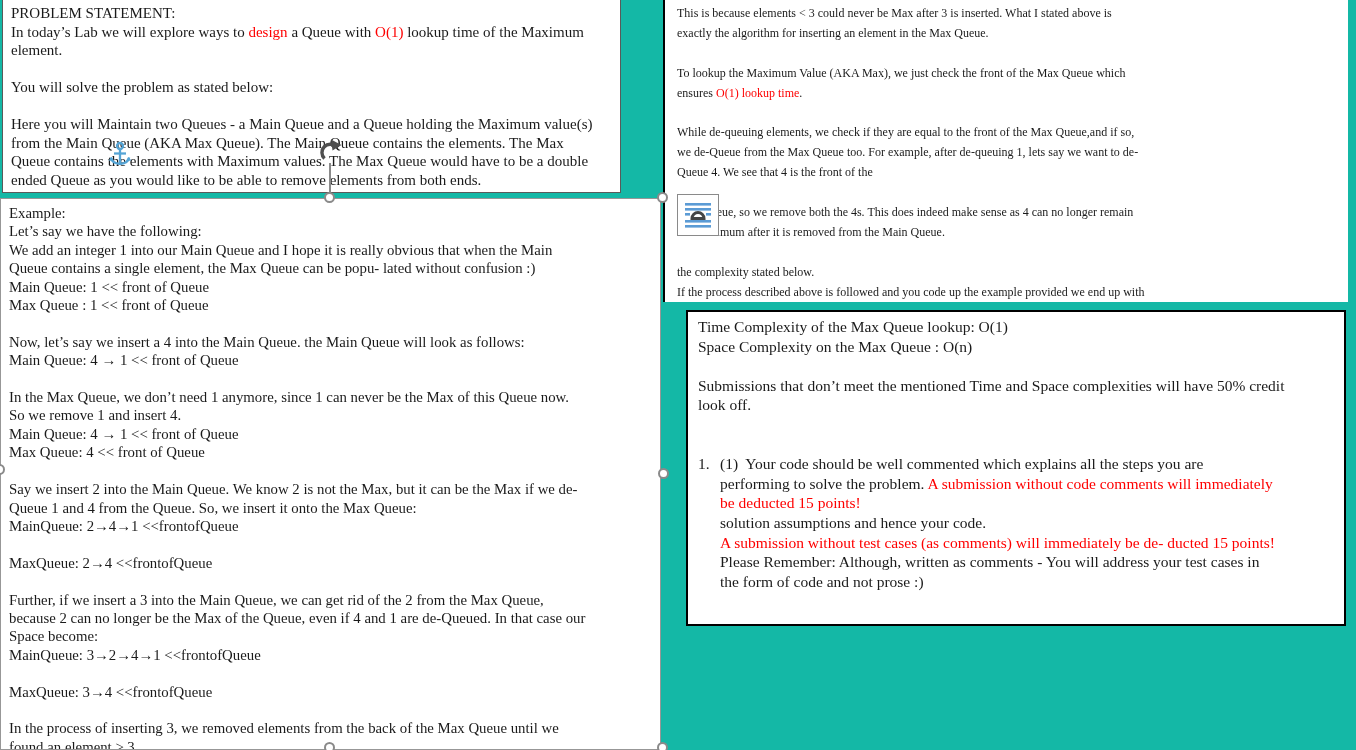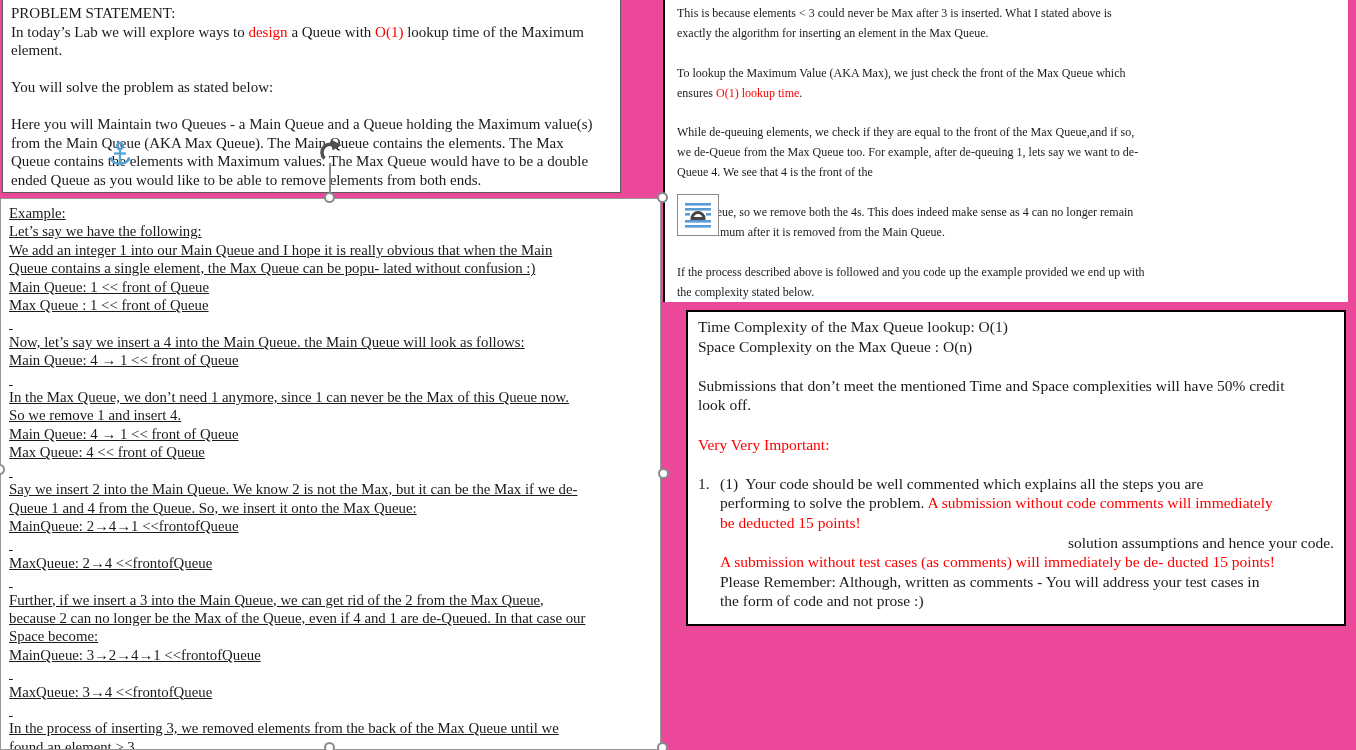--- a/index.html
+++ b/index.html
@@ -1,22 +1,22 @@
 <!DOCTYPE html>
 <html><head>
 <meta charset="utf-8">
 <style>
   html,body{margin:0;padding:0;background:#1c1c1c;}
-  #canvas{position:relative;width:1356px;height:750px;background:#ec4899;overflow:hidden;
+  #canvas{position:relative;width:1356px;height:750px;background:#14b8a6;overflow:hidden;
           font-family:"Liberation Serif","DejaVu Serif",serif;color:#1a1a1a;}
   .tbox{position:absolute;background:#ffffff;box-sizing:border-box;overflow:hidden;}
   #box-l1{left:2px;top:0;width:619px;height:193px;border:1px solid #5a5a5a;border-top:none;
           padding:4px 8px 0 8px;font-size:15px;line-height:18.5px;}
   #box-l2{left:0;top:198px;width:661px;height:552px;border:1px solid #979797;
-          padding:5px 24px 0 8px;font-size:14.8px;line-height:18.4px;text-decoration:underline;}
+          padding:5px 24px 0 8px;font-size:14.8px;line-height:18.4px;}
   #box-r1{left:663px;top:0;width:685px;height:302px;border-left:2px solid #000;
           padding:4px 10px 0 12px;font-size:12px;line-height:19.9px;}
   #box-r2{left:686px;top:310px;width:660px;height:316px;border:2px solid #000;
           padding:5px 10px 0 10px;font-size:15.5px;line-height:19.6px;}
   .line{white-space:nowrap;}
   .red{color:#fe0000;}
   .num{display:inline-block;width:22px;}
   .handle{position:absolute;width:11px;height:11px;border-radius:50%;background:#fff;
           border:2px solid #8a8a8a;box-sizing:border-box;z-index:30;}
   #rotate-connector{position:absolute;left:329px;top:163px;width:2px;height:31px;background:#8a8a8a;z-index:29;}
@@ -82,36 +82,35 @@
       <div class="line"><span>To lookup the Maximum Value (AKA Max), we just check the front of the Max Queue which</span></div>
       <div class="line"><span>ensures </span><span class="red">O(1) lookup time</span><span>.</span></div>
       <div class="line">&nbsp;</div>
       <div class="line"><span>While de-queuing elements, we check if they are equal to the front of the Max Queue,and if so,</span></div>
       <div class="line"><span>we de-Queue from the Max Queue too. For example, after de-queuing 1, lets say we want to de-</span></div>
       <div class="line"><span>Queue 4. We see that 4 is the front of the</span></div>
       <div class="line">&nbsp;</div>
       <div class="line"><span>Max Queue, so we remove both the 4s. This does indeed make sense as 4 can no longer remain</span></div>
       <div class="line"><span>the Maximum after it is removed from the Main Queue.</span></div>
       <div class="line">&nbsp;</div>
+      <div class="line"><span>the complexity stated below.</span></div>
       <div class="line"><span>If the process described above is followed and you code up the example provided we end up with</span></div>
-      <div class="line"><span>the complexity stated below.</span></div>
     </div>
   <div class="tbox" id="box-r2">
       <div class="line"><span>Time Complexity of the Max Queue lookup: O(1)</span></div>
       <div class="line"><span>Space Complexity on the Max Queue : O(n)</span></div>
       <div class="line">&nbsp;</div>
       <div class="line"><span>Submissions that don’t meet the mentioned Time and Space complexities will have 50% credit</span></div>
       <div class="line"><span>look off.</span></div>
       <div class="line">&nbsp;</div>
-      <div class="line"><span class="red">Very Very Important:</span></div>
       <div class="line">&nbsp;</div>
       <div class="line"><span class="num">1.</span><span>(1)&nbsp; Your code should be well commented which explains all the steps you are</span></div>
       <div class="line" style="padding-left: 22px;"><span>performing to solve the problem. </span><span class="red">A submission without code comments will immediately</span></div>
       <div class="line" style="padding-left: 22px;"><span class="red">be deducted 15 points!</span></div>
-      <div class="line" style="padding-left: 22px; text-align: right;"><span>solution assumptions and hence your code.</span></div>
+      <div class="line" style="padding-left: 22px;"><span>solution assumptions and hence your code.</span></div>
       <div class="line" style="padding-left: 22px;"><span class="red">A submission without test cases (as comments) will immediately be de- ducted 15 points!</span></div>
       <div class="line" style="padding-left: 22px;"><span>Please Remember: Although, written as comments - You will address your test cases in</span></div>
       <div class="line" style="padding-left: 22px;"><span>the form of code and not prose :)</span></div>
     </div>
 
   <div id="rotate-connector"></div>
   <div id="rotate-handle">
     <svg width="27" height="27" viewBox="0 0 27 27">
       <path d="M 8.5 20.5 A 8 8 0 1 1 20 8.5" fill="none" stroke="#4f4f4f" stroke-width="3.4"></path>
       <polygon points="15,1.5 25.5,7 16.5,12.5" fill="#4f4f4f"></polygon>

